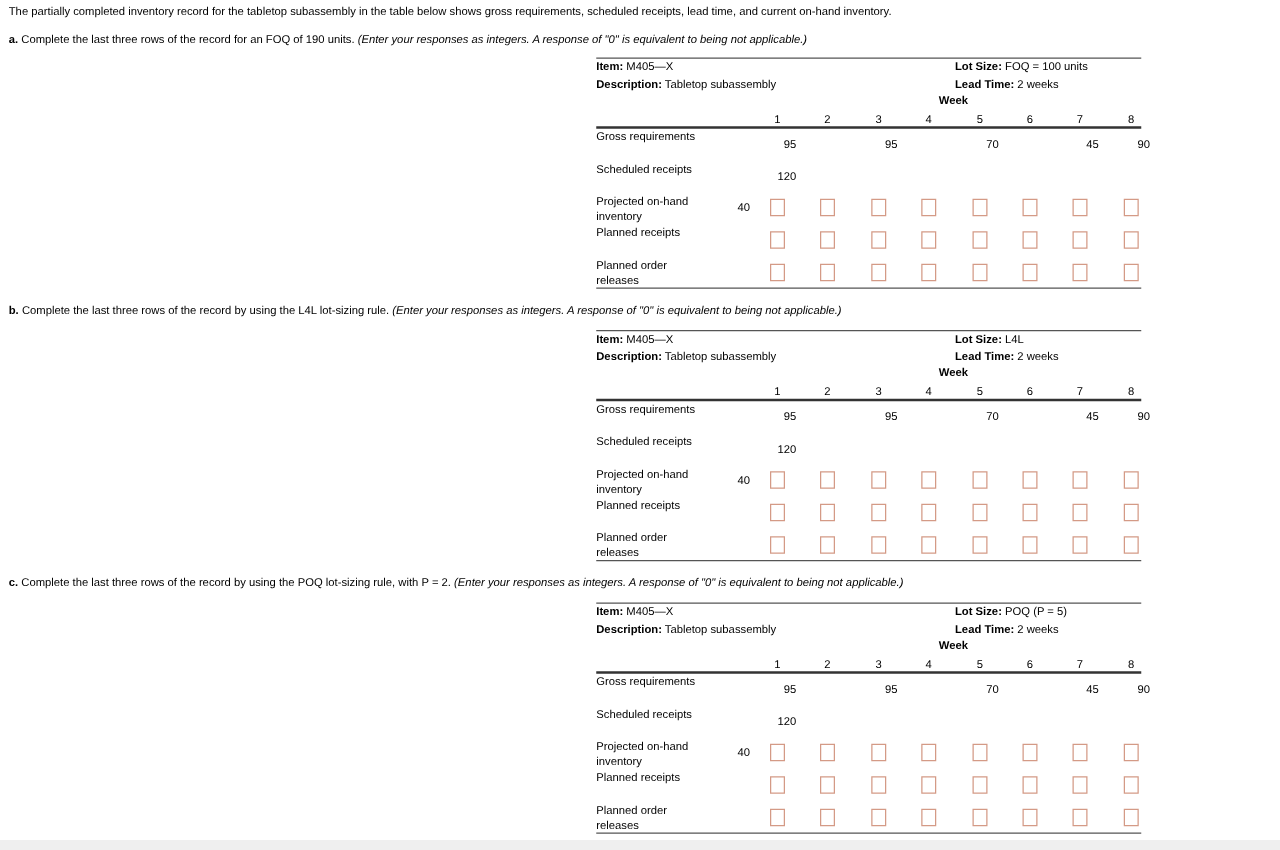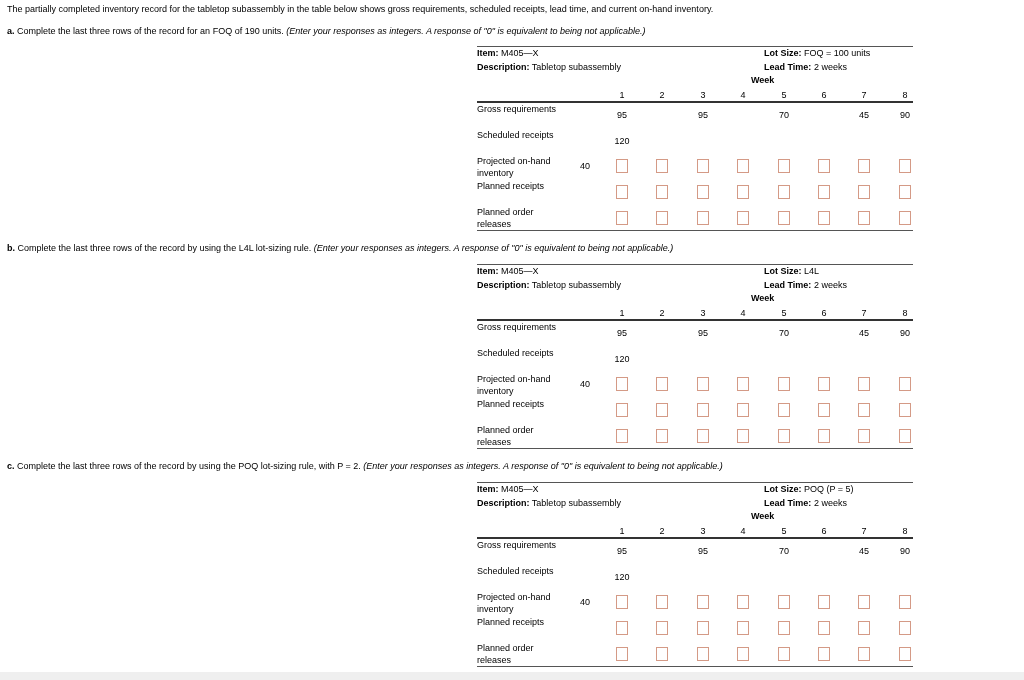--- a/index.html
+++ b/index.html
@@ -14,21 +14,21 @@
   .q i { font-style:italic; }
   .rec { position:absolute; left:477px; width:436px; height:188px; }
   .rec .topline { position:absolute; left:0; top:0; width:436px; height:0; border-top:1px solid #555; }
   .rec .hdrline { position:absolute; left:0; top:55px; width:436px; height:0; border-top:2px solid #333; }
   .rec .botline { position:absolute; left:0; top:184px; width:436px; height:0; border-top:1px solid #555; }
   .rec .lbl { position:absolute; white-space:nowrap; font-size:9px; }
   .rec .lbl b { font-weight:bold; }
   .rec .week-title { position:absolute; left:274px; top:29px; font-weight:bold; font-size:9px; }
   .rec .wk { position:absolute; top:44px; width:20px; text-align:center; font-size:9px; margin-left:-10px; }
   .rec .rowlbl { position:absolute; left:0; width:90px; font-size:9px; line-height:12px; }
-  .rec .val { position:absolute; width:30px; text-align:center; font-size:9px; margin-left:-15px; }
+  .rec .val { position:absolute; width:30px; text-align:right; font-size:9px; margin-left:-15px; }
   .rec .box {
     position:absolute; width:10px; height:12px; margin-left:-6px;
     border:1px solid #d49a86; background:#fff; box-sizing:content-box;
   }
   .footer-bar { position:absolute; left:0; top:672px; width:1024px; height:8px; background:#efefef; }
 </style>
 </head>
 <body>
 
 <div class="intro">The partially completed inventory record for the tabletop subassembly in the table below shows gross requirements, scheduled receipts, lead time, and current on-hand inventory.</div>

